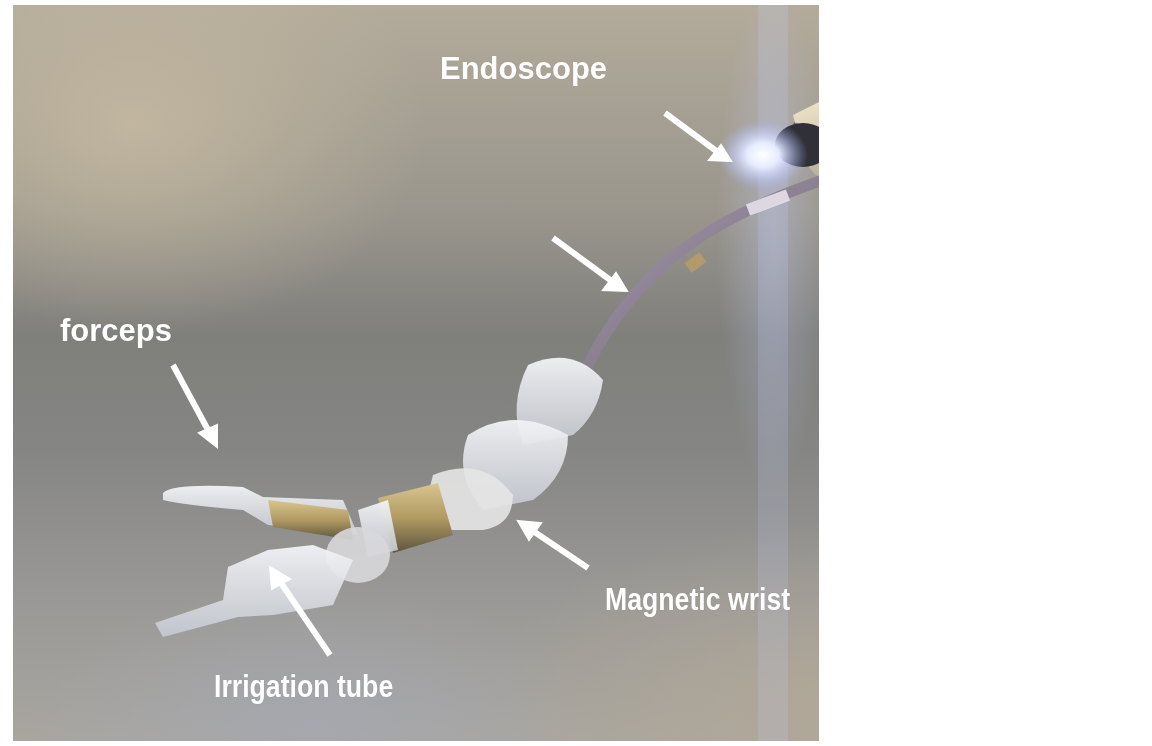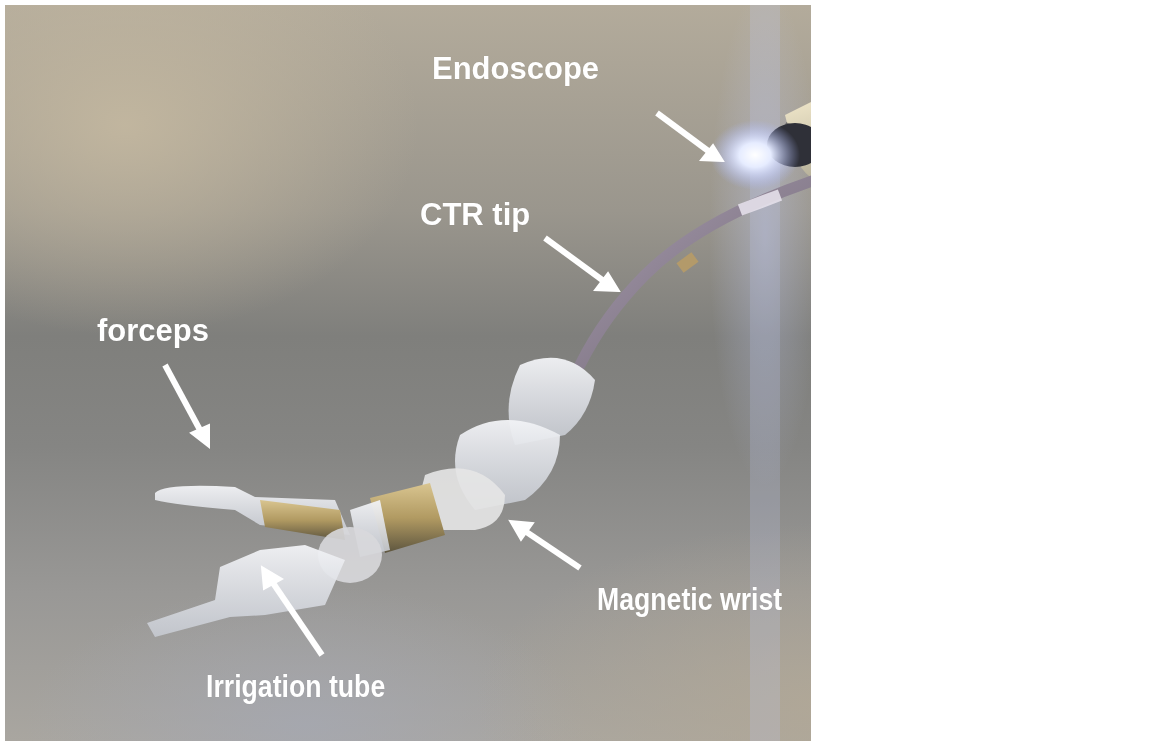--- a/index.html
+++ b/index.html
@@ -1,18 +1,18 @@
 <!DOCTYPE html>
 <html><head>
   <meta charset="utf-8">
   <style>
     html, body { margin: 0; padding: 0; background: #ffffff; }
     body { width: 1152px; height: 746px; position: relative; overflow: hidden; }
     .photo {
-      position: absolute; left: 5px; top: 5px; width: 806px; height: 736px; overflow: hidden;
+      position: absolute; left: 13px; top: 5px; width: 806px; height: 736px; overflow: hidden;
       background:
         radial-gradient(ellipse 80px 360px at 760px 230px, rgba(200,210,255,0.35), rgba(200,210,255,0) 70%),
         radial-gradient(ellipse 420px 300px at 120px 120px, rgba(196,184,160,0.9), rgba(196,184,160,0) 70%),
         radial-gradient(ellipse 500px 260px at 820px 700px, rgba(178,168,150,0.85), rgba(178,168,150,0) 70%),
         radial-gradient(ellipse 400px 200px at 300px 720px, rgba(165,168,178,0.8), rgba(165,168,178,0) 70%),
         linear-gradient(180deg, #b3ab9b 0%, #9a968d 28%, #7f7f7c 45%, #858583 60%, #999896 80%, #a9a6a0 100%);
     }
     .photo svg { position: absolute; left: 0; top: 0; }
     .label {
       position: absolute; color: #ffffff; font-family: "Liberation Sans", sans-serif;
@@ -105,17 +105,16 @@
         <polygon points="505,516 528,518 516,535" stroke-width="2"></polygon>
       </g>
       <g>
         <line x1="317" y1="650" x2="268" y2="578" stroke-width="6"></line>
         <polygon points="257,562 277,574 259,584" stroke-width="2"></polygon>
       </g>
     </g>
   </svg>
 
   <div class="label" style="left:427px; top:46px;">Endoscope</div>
-  <div class="label" style="left:415px; top:192px;">CTR tip</div>
-  <div class="label" style="left:47px; top:308px;margin-left:45px;">forceps</div>
+  <div class="label" style="left:47px; top:308px;">forceps</div>
   <div class="label narrow" style="left:592px; top:577px;">Magnetic wrist</div>
   <div class="label narrow" style="left:201px; top:664px;">Irrigation tube</div>
 </div>
 
 </body></html>

